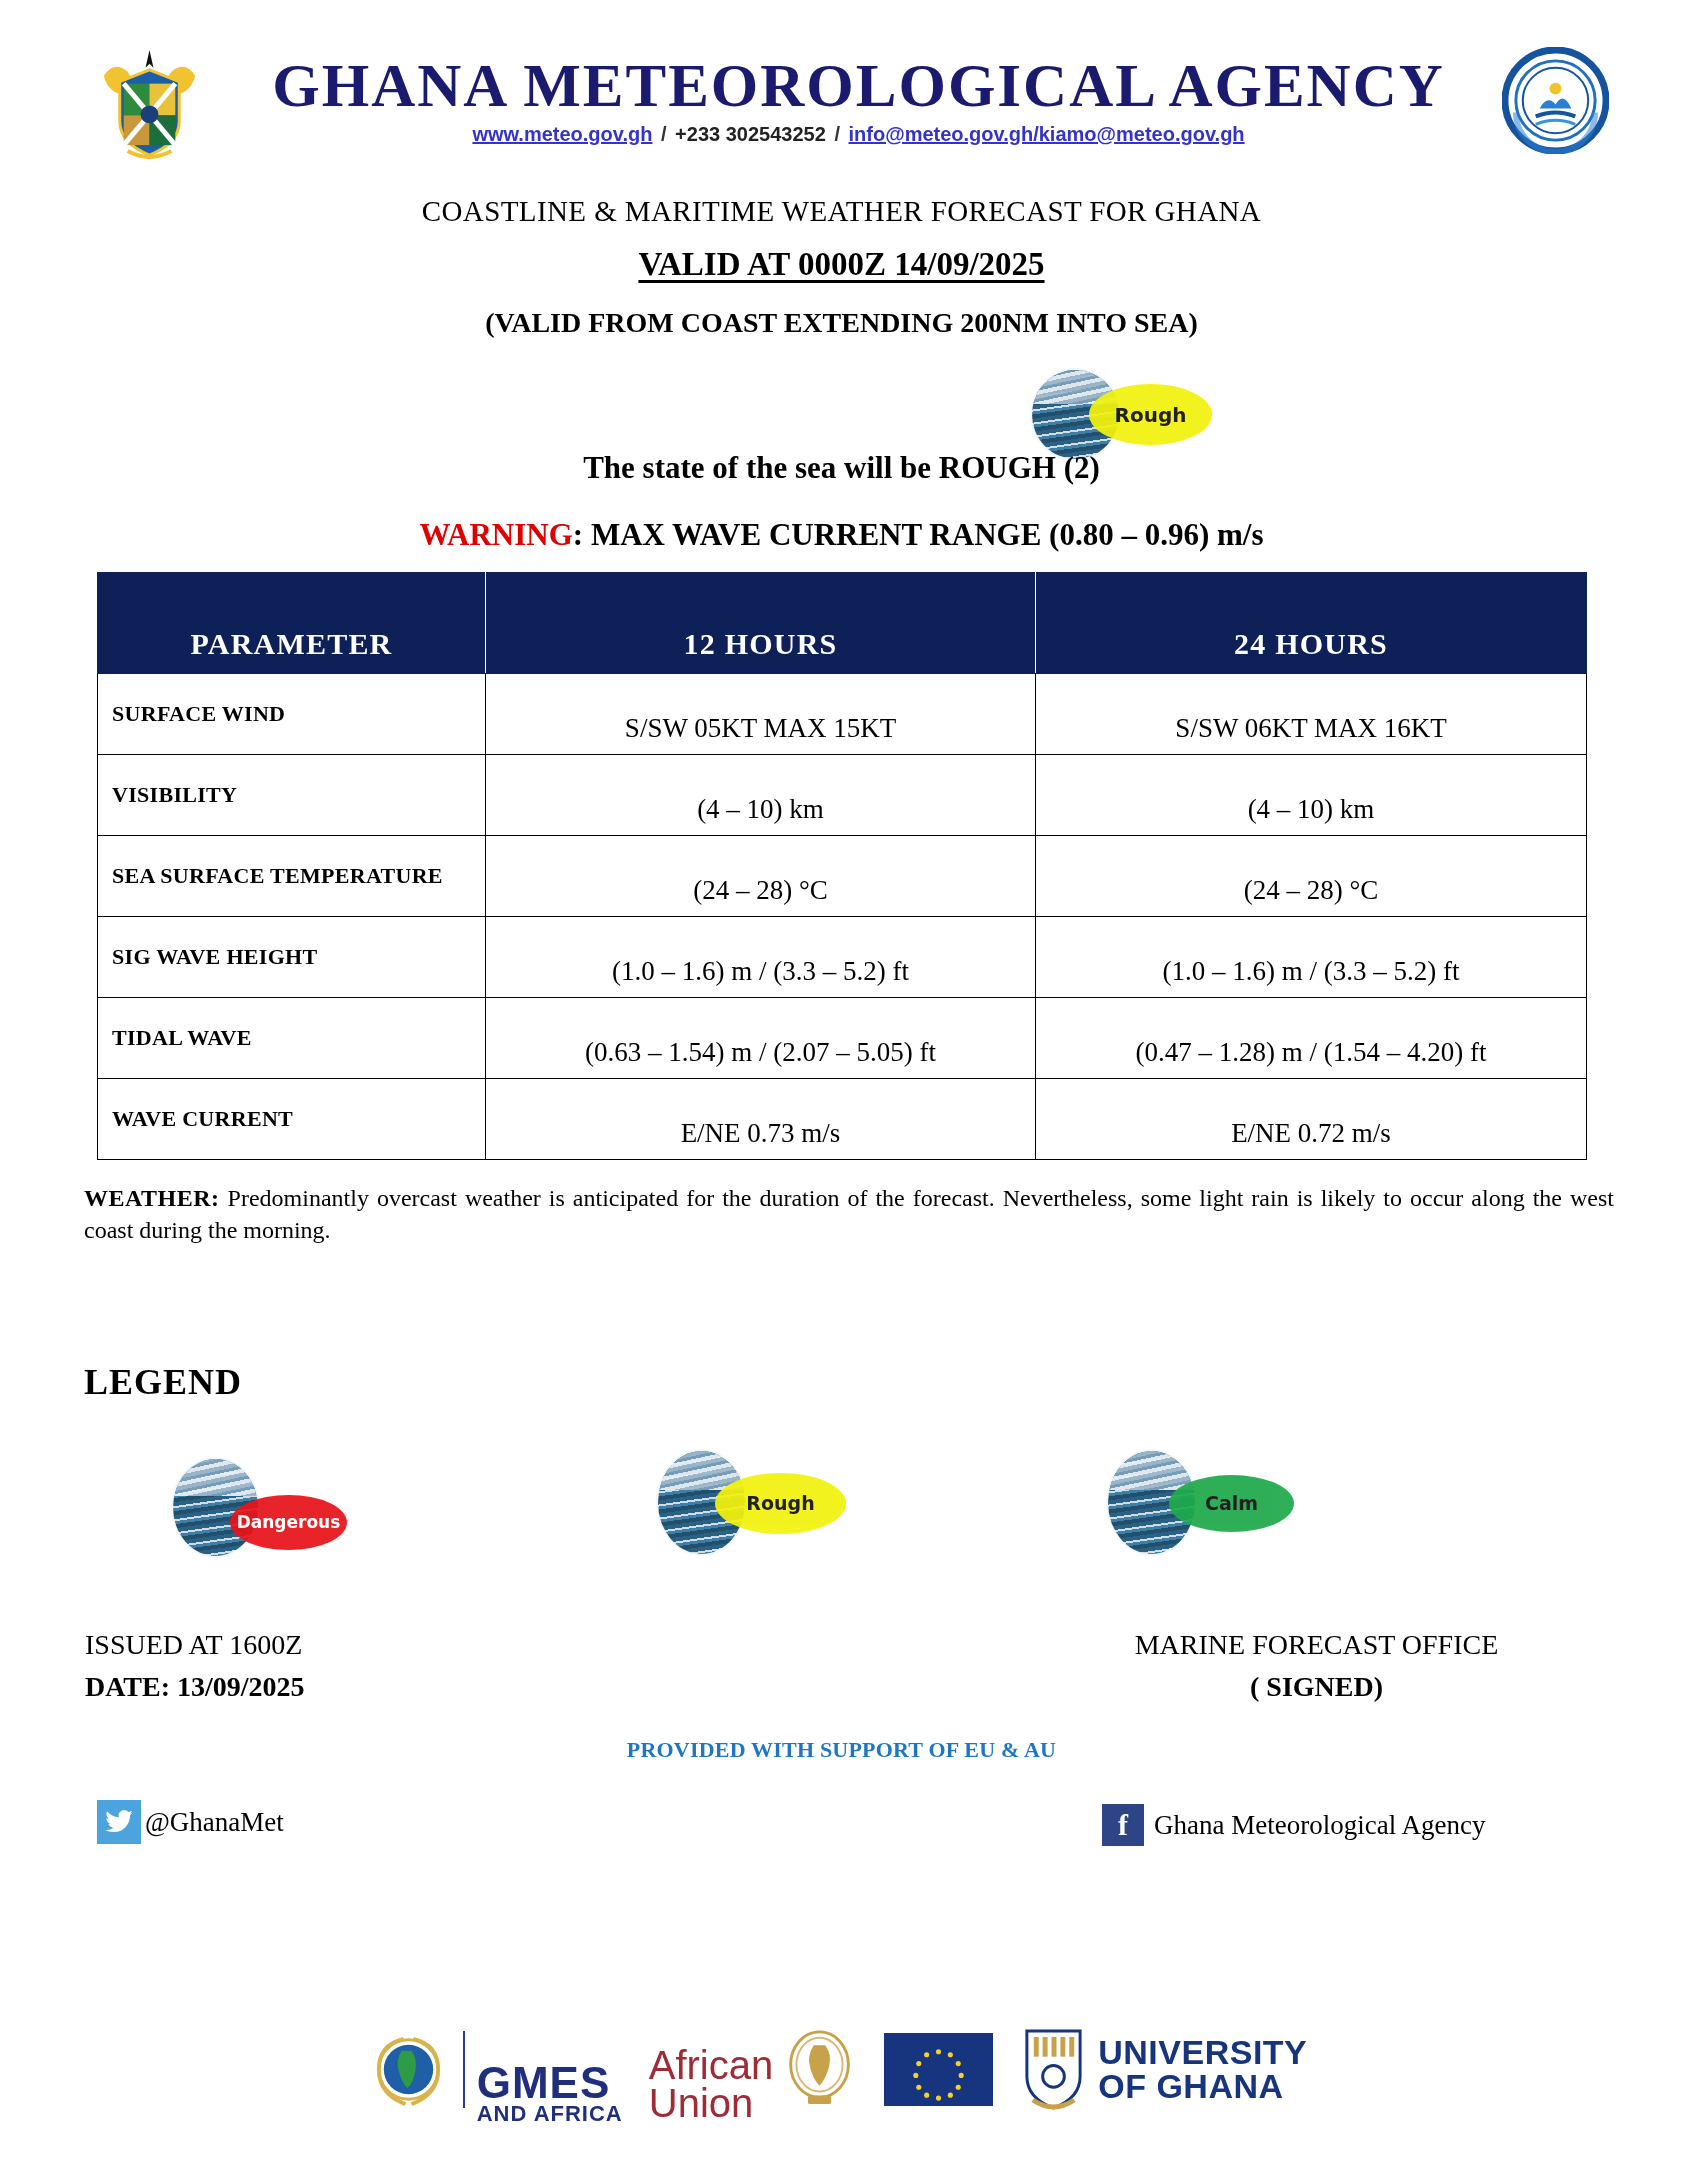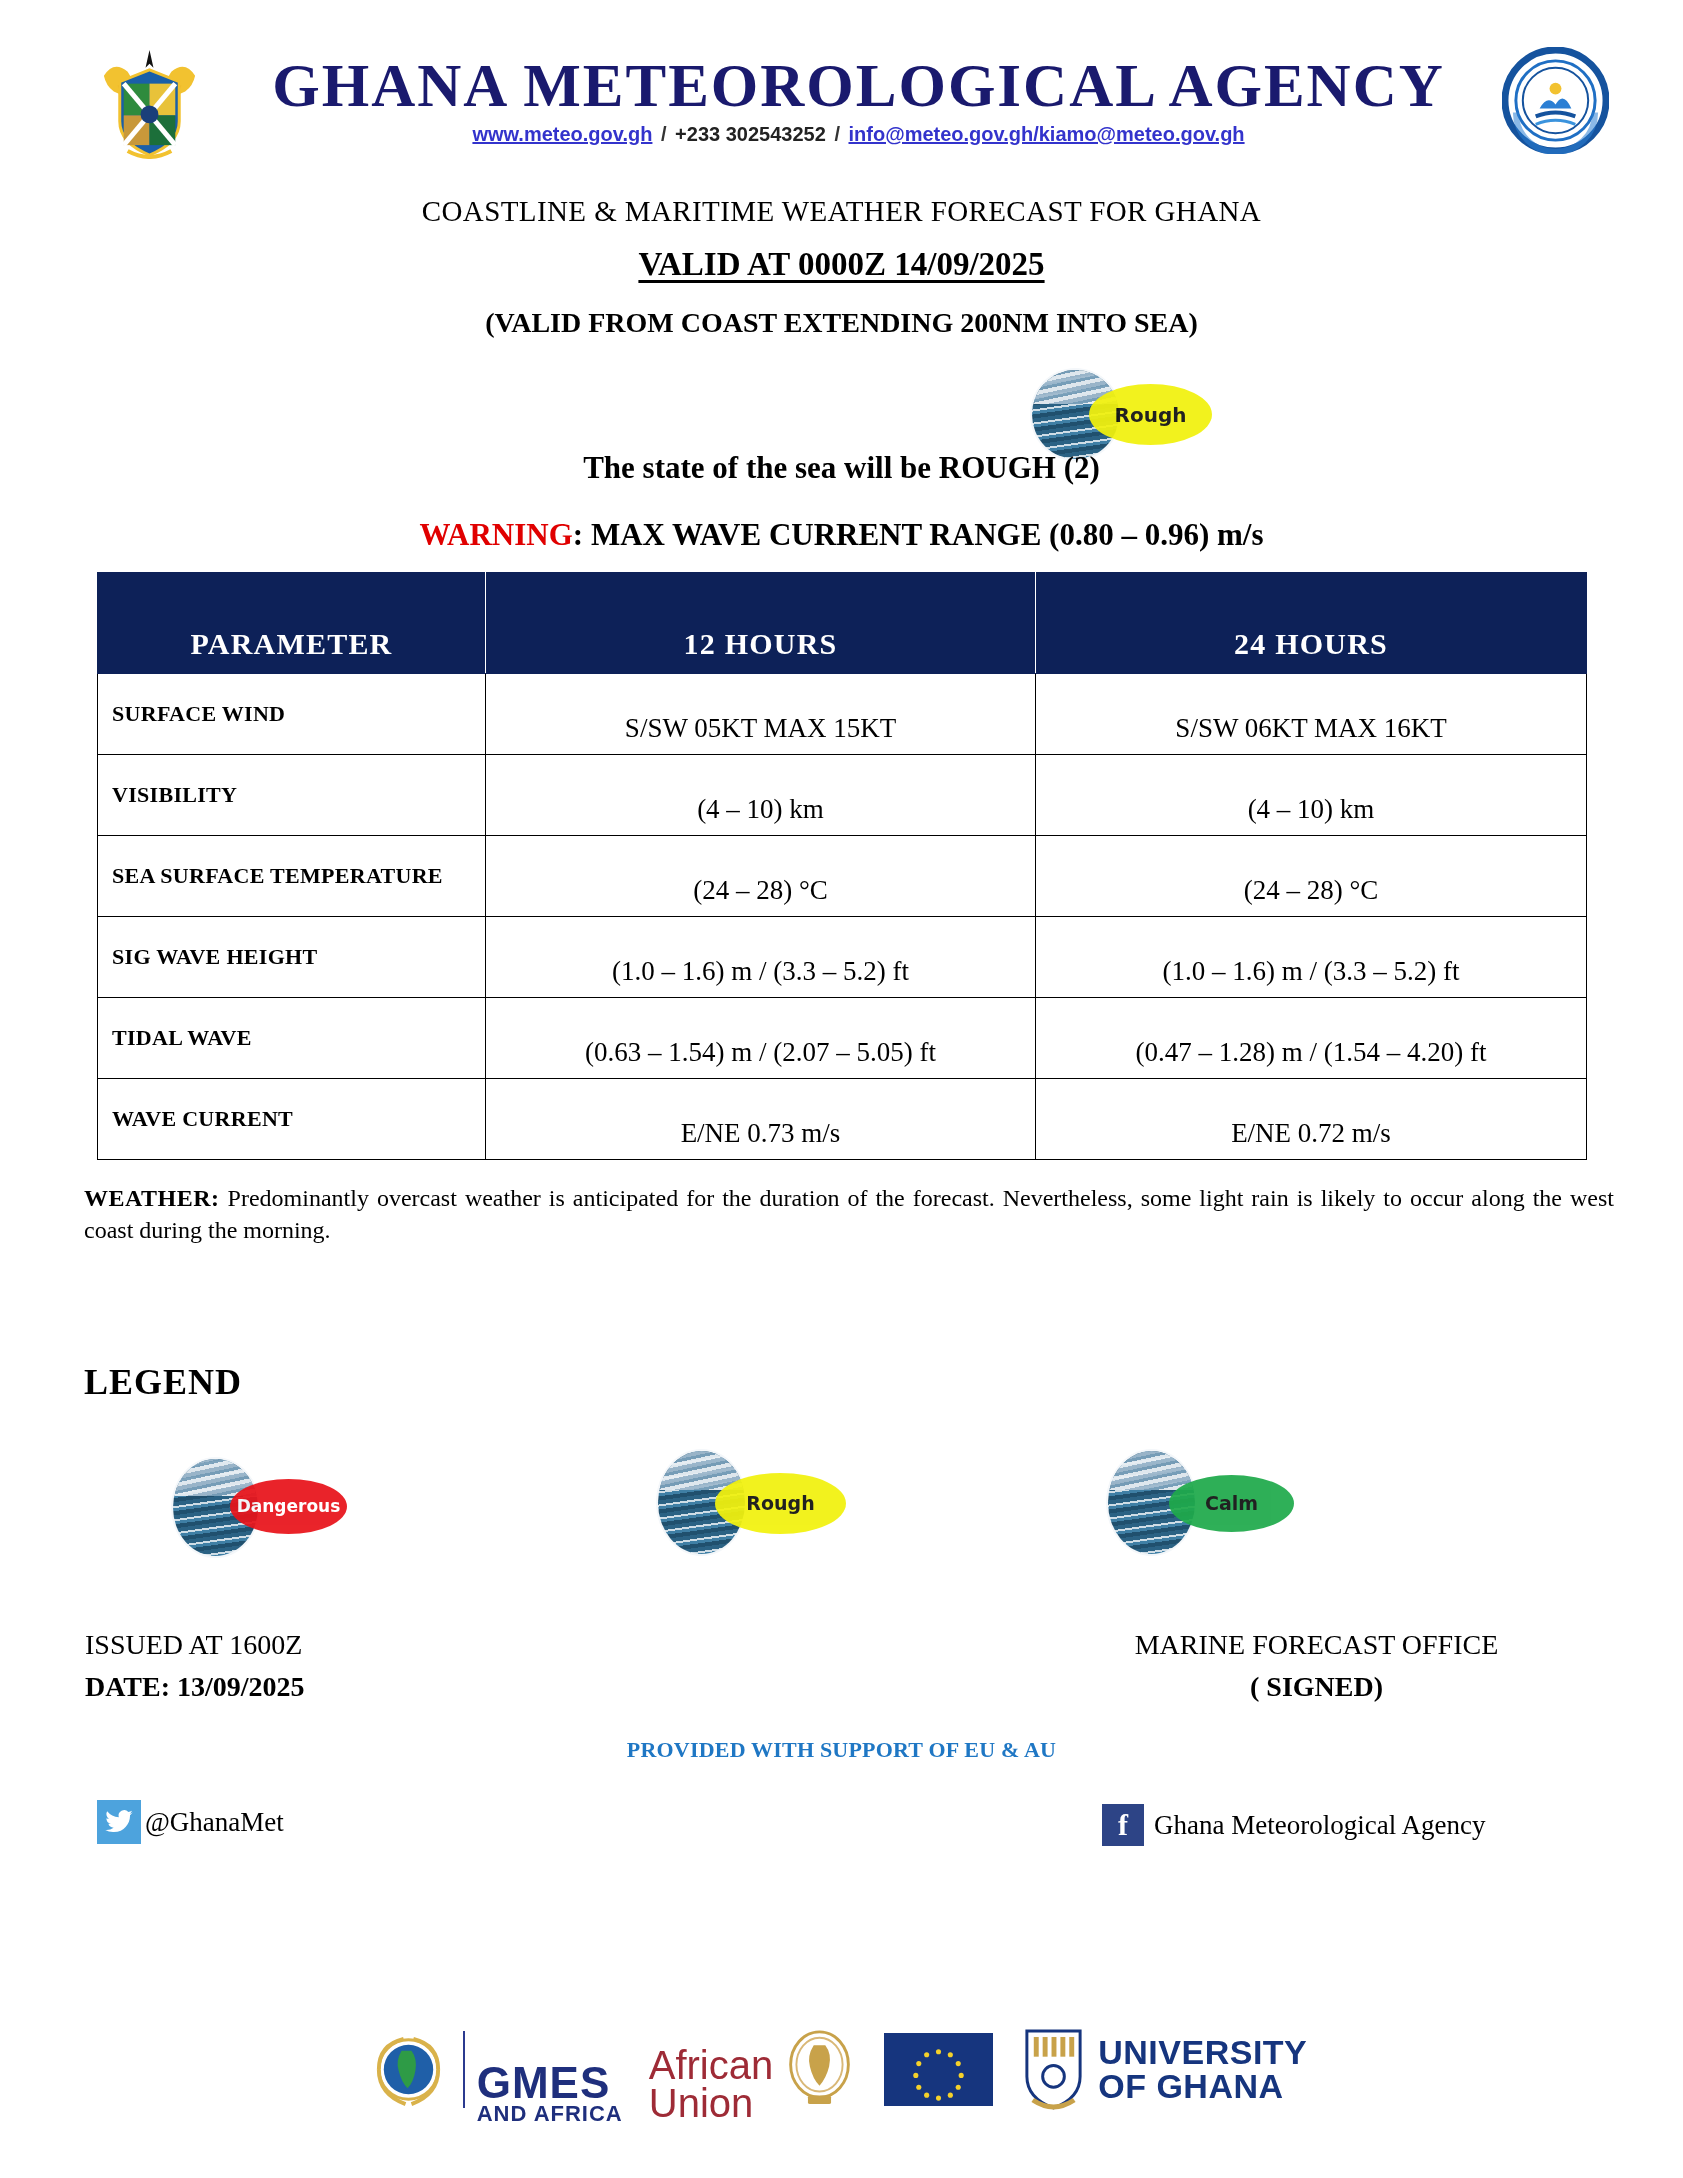--- a/index.html
+++ b/index.html
@@ -502,21 +502,21 @@
   <div class="weather-para">
     <b>WEATHER:</b><span> Predominantly overcast weather is anticipated for the duration of the forecast. Nevertheless, some light rain is likely to occur along the west coast during the morning.</span>
   </div>
 
   <div class="legend-title">LEGEND</div>
   <div class="legend-row">
 
     <div class="legend-item i0">
       <span class="seaicon" style="width:238px;height:109px;display:block;">
         <span class="disc" style="width:85px;height:97px;left:0;top:4px;"></span>
-        <span class="pill" style="left:57px;top:24px;width:117px;height:55px;background:#e8131a;color:#ffffff;font-size:17px;">
+        <span class="pill" style="left:57px;top:40px;width:117px;height:55px;background:#e8131a;color:#ffffff;font-size:17px;">
           <span>Dangerous</span>
         </span>
       </span>
     </div>
 
     <div class="legend-item i1">
       <span class="seaicon" style="width:238px;height:109px;display:block;">
         <span class="disc" style="width:87px;height:103px;left:0;top:2px;"></span>
         <span class="pill" style="left:57px;top:24px;width:131px;height:61px;background:#f2f20d;color:#111111;font-size:19px;">
           <span>Rough</span>

